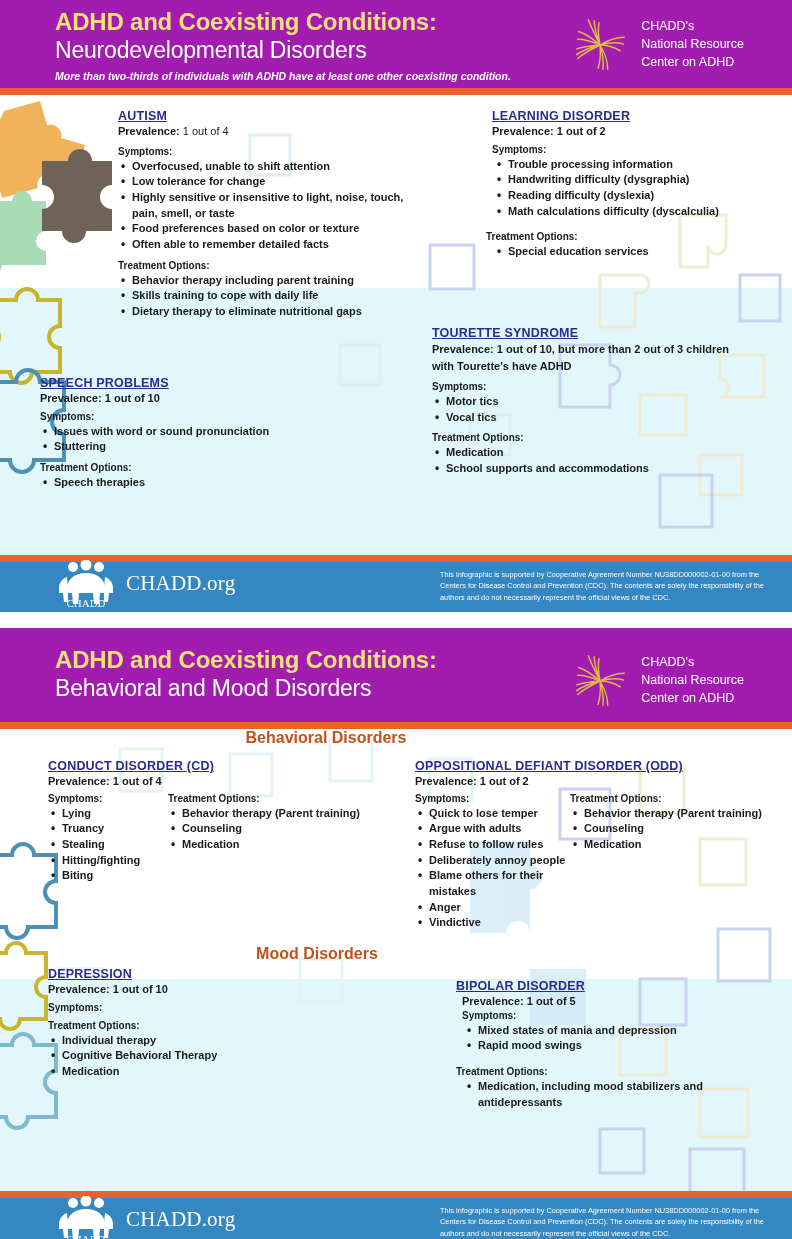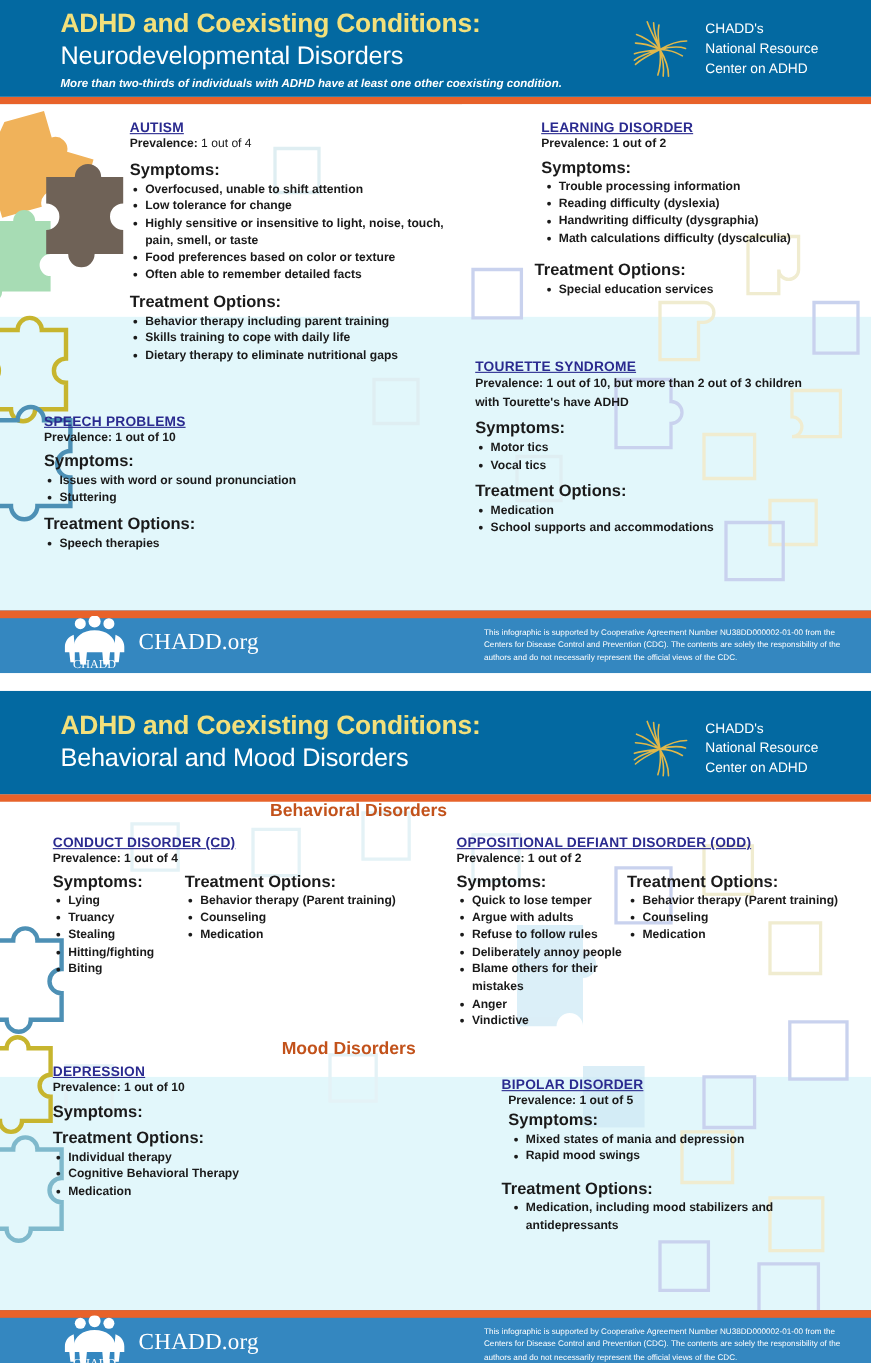--- a/index.html
+++ b/index.html
@@ -12,21 +12,21 @@
   .page { position: relative; width: 792px; height: 1239px; }
 
   
   .panel { position: absolute; left: 0; width: 792px; overflow: hidden; }
   #panel-neuro { top: 0; height: 612px; }
   #panel-behav { top: 628px; height: 611px; }
 
   
   .header {
     position: relative; width: 100%; height: 88px;
-    background: #0369a1; overflow: hidden;
+    background: #a21caf; overflow: hidden;
   }
   .header-inner { position: relative; height: 100%; padding: 8px 0 0 55px; }
   .title-1 {
     font-size: 24px; font-weight: bold; color: #f3e07b;
     letter-spacing: -0.2px; line-height: 1.15;
   }
   .title-2 {
     font-size: 23px; font-weight: normal; color: #ffffff;
     line-height: 1.25; letter-spacing: -0.2px;
   }
@@ -54,21 +54,21 @@
 
   
   .block { position: absolute; }
   .cond-title {
     font-size: 12.5px; font-weight: bold; color: #2a2a8f;
     text-decoration: underline; letter-spacing: 0.2px;
     margin-bottom: 1px;
   }
   .prev { font-size: 11px; font-weight: bold; color: #1a1a1a; line-height: 1.35; }
   .prev .val { font-weight: normal; }
-  .lbl { font-size: 15px; font-weight: bold; color: #1a1a1a; margin-top: 7px; }
+  .lbl { font-size: 10px; font-weight: bold; color: #1a1a1a; margin-top: 7px; }
   .lbl.tight { margin-top: 5px; }
   ul.items { list-style: none; margin: 2px 0 0 0; }
   ul.items li {
     font-size: 11px; font-weight: bold; color: #1a1a1a;
     line-height: 1.42; padding-left: 14px; position: relative;
   }
   ul.items li::before {
     content: "•"; position: absolute; left: 3px; top: -1px; font-size: 12px;
   }
   ul.items.indent li { padding-left: 16px; }
@@ -213,22 +213,22 @@
 
         <div class="block" style="left:492px; top:14px; width:290px;">
           <div class="cond-title">LEARNING DISORDER</div>
           <div class="prev">
             <span>Prevalence:</span>
             <span>1 out of 2</span>
           </div>
           <div class="lbl tight">Symptoms:</div>
           <ul class="items indent">
               <li>Trouble processing information</li>
+              <li>Handwriting difficulty (dysgraphia)</li>
               <li>Reading difficulty (dyslexia)</li>
-              <li>Handwriting difficulty (dysgraphia)</li>
               <li>Math calculations difficulty (dyscalculia)</li>
             </ul>
           <div class="lbl" style="margin-top:12px;margin-left:-6px;">Treatment Options:</div>
           <ul class="items indent">
               <li>Special education services</li>
             </ul>
         </div>
 
         <div class="block" style="left:432px; top:231px; width:300px;">
           <div class="cond-title">TOURETTE SYNDROME</div>

